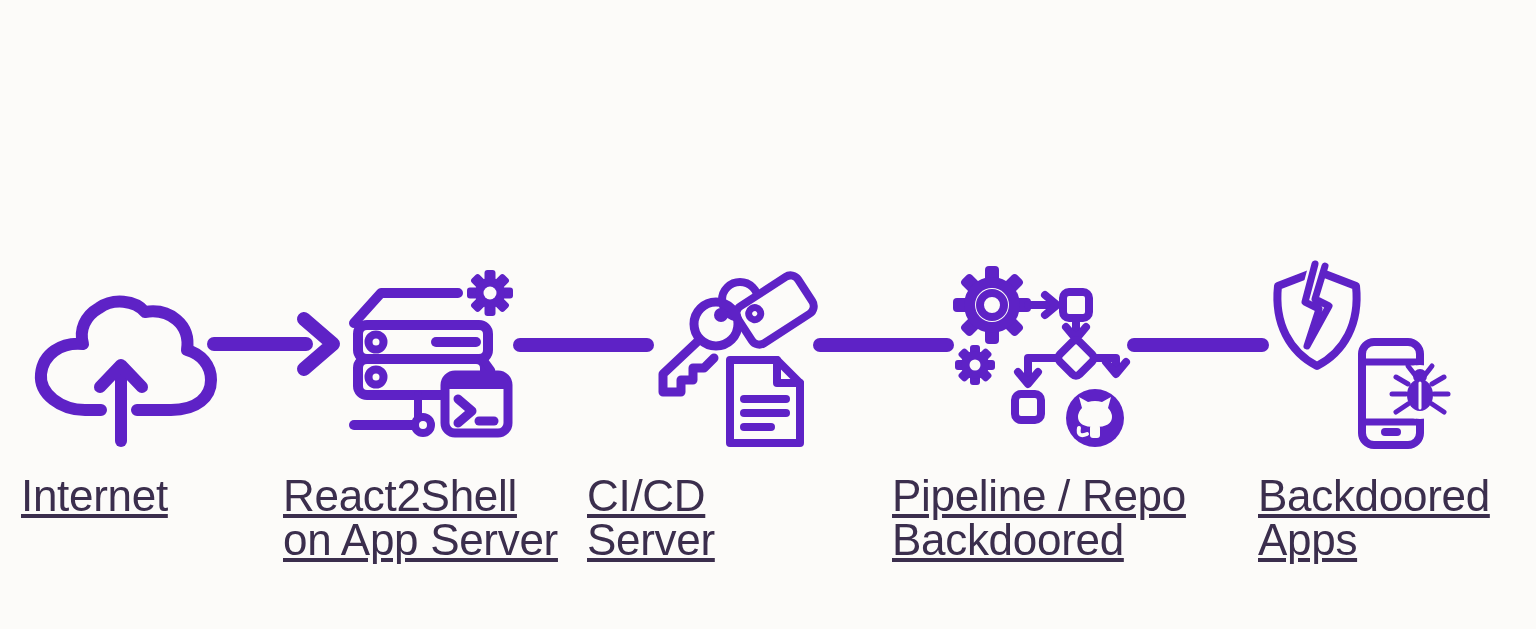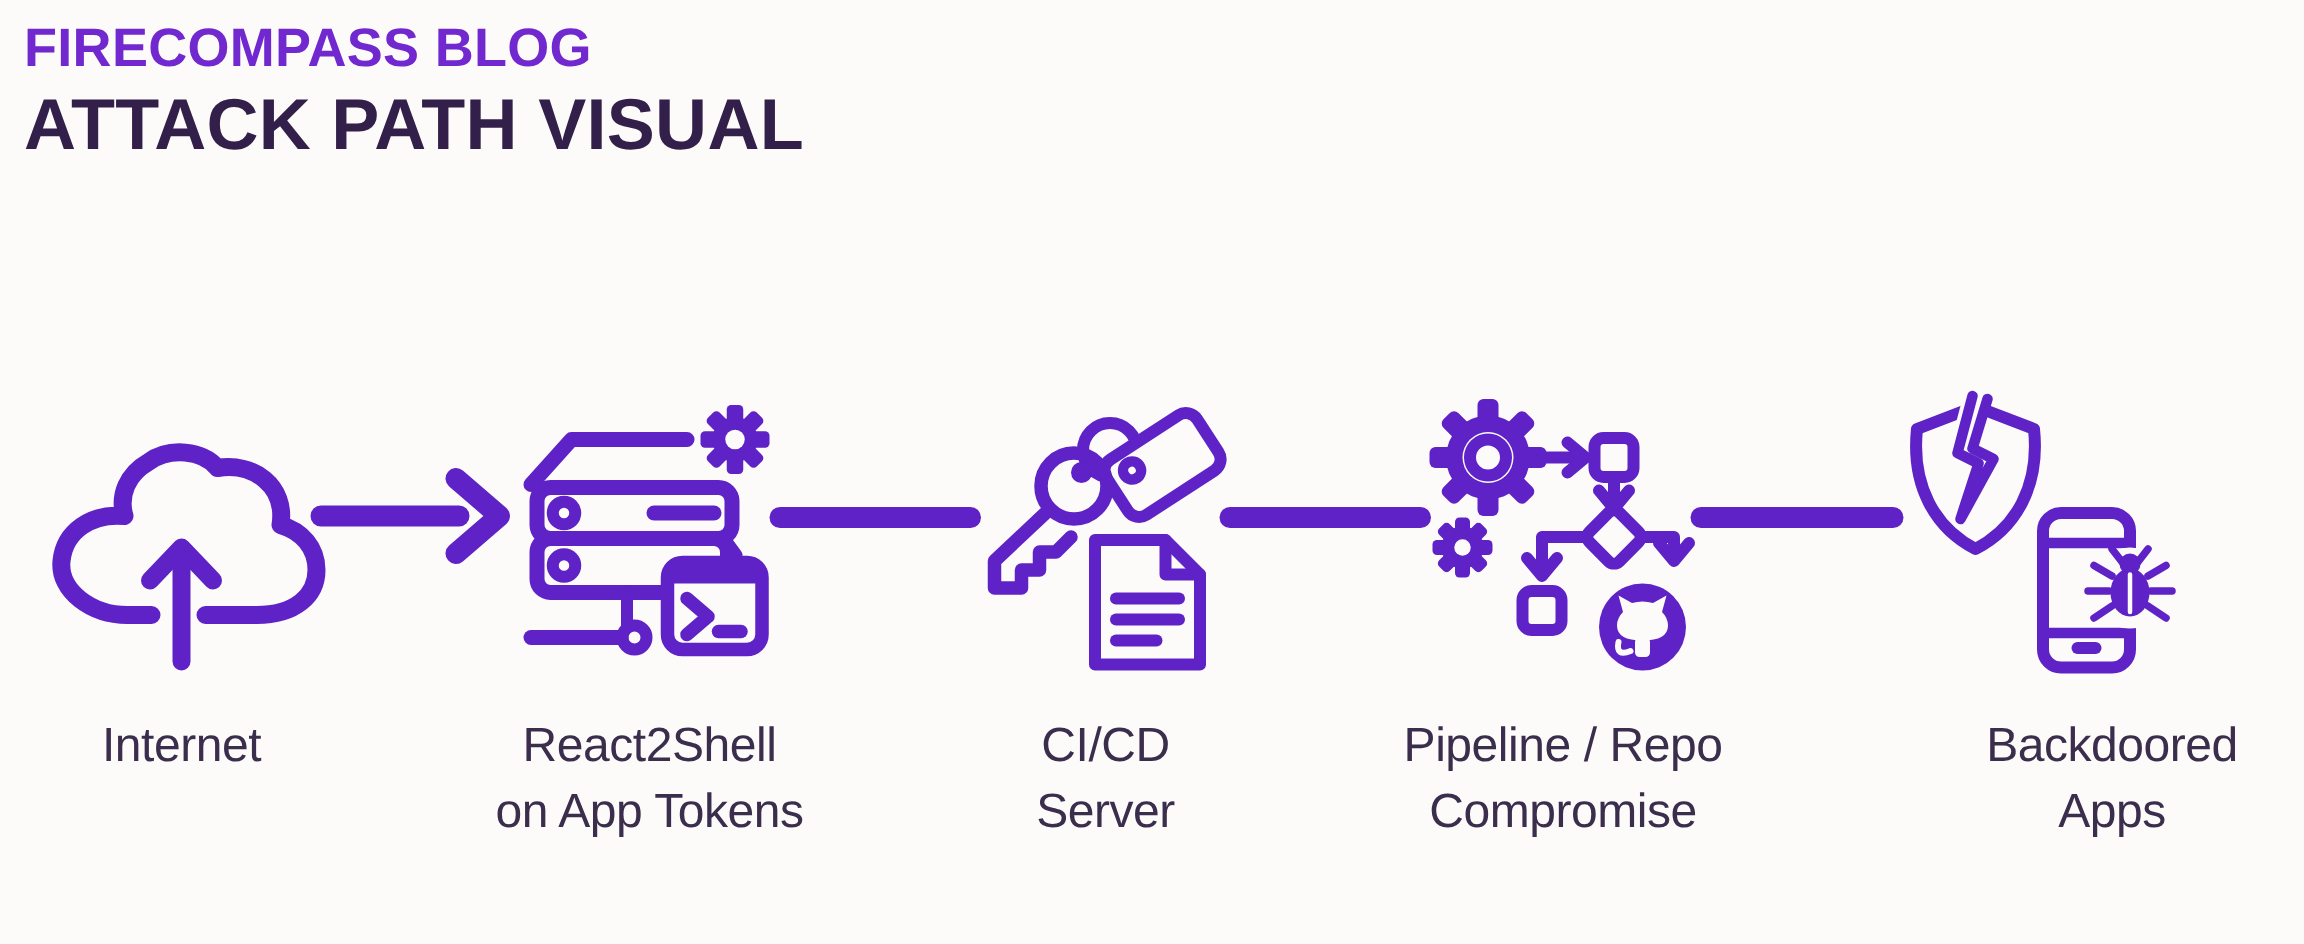--- a/index.html
+++ b/index.html
@@ -22,46 +22,42 @@
     letter-spacing:0.2px;line-height:1.2;
   }
   .title{
     font-size:48px;font-weight:800;color:var(--title);
     letter-spacing:0.2px;line-height:1.15;margin-top:3px;
   }
   .stage{display:contents;}
   .icon{position:absolute;color:var(--accent);}
   .icon svg{display:block;overflow:visible;}
   .stage-label{
-    position:absolute;top:474px;text-align:center;white-space:pre-line;
-    font-size:32px;line-height:44px;color:var(--label);letter-spacing:-0.3px;
+    position:absolute;top:474px;text-align:left;white-space:pre-line;
+    font-size:44px;line-height:44px;color:var(--label);letter-spacing:-0.3px;text-decoration:underline;
   }
   .connectors{position:absolute;left:0;top:0;pointer-events:none;color:var(--accent);}
   
   .icon-1{left:33px;top:292px;}
   .icon-2{left:352px;top:268px;}
   .icon-3{left:655px;top:268px;}
   .icon-4{left:950px;top:268px;}
   .icon-5{left:1262px;top:262px;}
   
   .label-1{left:21px;width:200px;}
   .label-2{left:283px;width:300px;}
   .label-3{left:587px;width:300px;}
   .label-4{left:892px;width:300px;}
   .label-5{left:1258px;width:300px;}
 </style>
 </head>
 <body>
 
 <div class="canvas">
 
-  <div class="header">
-    <div class="kicker">FIRECOMPASS BLOG</div>
-    <div class="title">ATTACK PATH VISUAL</div>
-  </div>
 
   
   <svg class="connectors" width="1536" height="629" viewBox="0 0 1536 629" fill="none" stroke="currentColor" stroke-linecap="round" stroke-linejoin="round">
     <g stroke-width="14">
       <path d="M 214 344 H 306"></path>
       <path d="M 304 319 L 333 344 L 304 369"></path>
     </g>
     <path stroke-width="14" d="M 520 345 H 647"></path>
     <path stroke-width="14" d="M 820 345 H 947"></path>
     <path stroke-width="14" d="M 1134 345 H 1262"></path>
@@ -109,21 +105,21 @@
         </g>
         <g>
           <rect x="93" y="107" width="63" height="58" rx="10" fill="var(--background)" stroke-width="9"></rect>
           <path d="M 93 121 h 63 v -8 a 10 10 0 0 0 -10 -10 h -43 a 10 10 0 0 0 -10 10 z" fill="currentColor" stroke="none"></path>
           <path d="M 106 131 L 120 143 L 106 155" stroke-width="9"></path>
           <path d="M 127 153 H 142" stroke-width="9"></path>
         </g>
       </svg>
     </div>
     <div class="stage-label label-2">React2Shell
-on App Tokens</div>
+on App Server</div>
   </div>
 
   
   <div class="stage">
     <div class="icon icon-3">
       <svg width="167" height="180" viewBox="0 0 167 180" fill="none" stroke="currentColor" stroke-width="9" stroke-linecap="round" stroke-linejoin="round">
         <circle cx="85" cy="32" r="18" stroke-width="8"></circle>
         <g>
           <g transform="translate(120,42) rotate(-33)">
             <rect x="-36" y="-22" width="72" height="44" rx="9" fill="var(--background)" stroke-width="8"></rect>
@@ -196,21 +192,21 @@
         </g>
         <g stroke="none">
           <circle cx="145" cy="150" r="29" fill="currentColor"></circle>
           <path fill="var(--background)" d="M 132 140 L 129 129 L 138 134 Q 145 132 152 134 L 161 129 L 158 140 Q 162 144 162 149 Q 162 159 145 159 Q 128 159 128 149 Q 128 144 132 140 Z"></path>
           <rect x="140" y="157" width="10" height="13" rx="3" fill="var(--background)"></rect>
           <path d="M 137 166 Q 127 170 129 160" fill="none" stroke="var(--background)" stroke-width="4" stroke-linecap="round"></path>
         </g>
       </svg>
     </div>
     <div class="stage-label label-4">Pipeline / Repo
-Compromise</div>
+Backdoored</div>
   </div>
 
   
   <div class="stage">
     <div class="icon icon-5">
       <svg width="192" height="188" viewBox="0 0 192 188" fill="none" stroke="currentColor" stroke-width="8" stroke-linecap="round" stroke-linejoin="round">
         <g>
           <path d="M 16 24 L 55 9 L 94 24 C 98 62 82 90 55 104 C 28 90 12 62 16 24 Z"></path>
           <path d="M 55 4 L 46 38 L 60 45 L 48 82" stroke="var(--background)" stroke-width="17"></path>
           <path d="M 53 2 L 43 40 L 57 47 L 45 84 L 67 44 L 53 37 L 63 4" stroke-width="7"></path>

